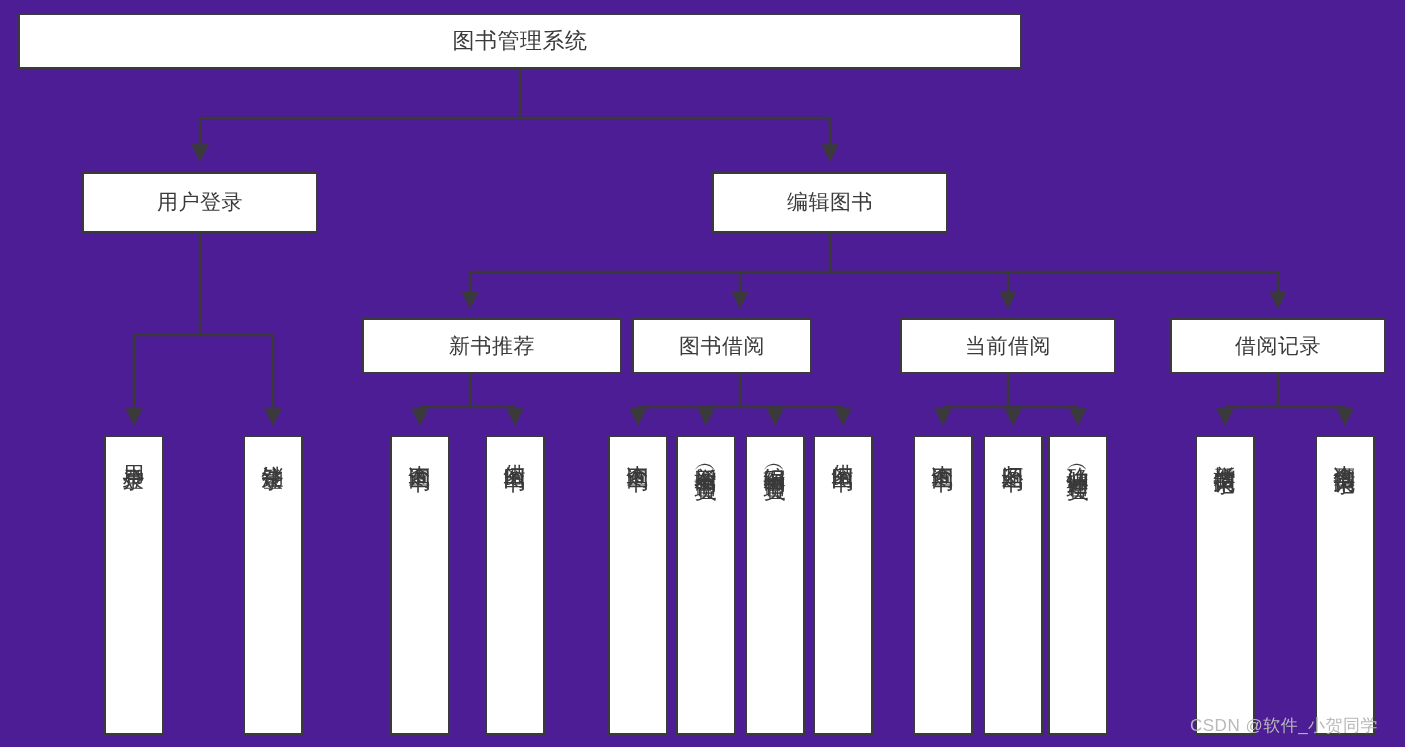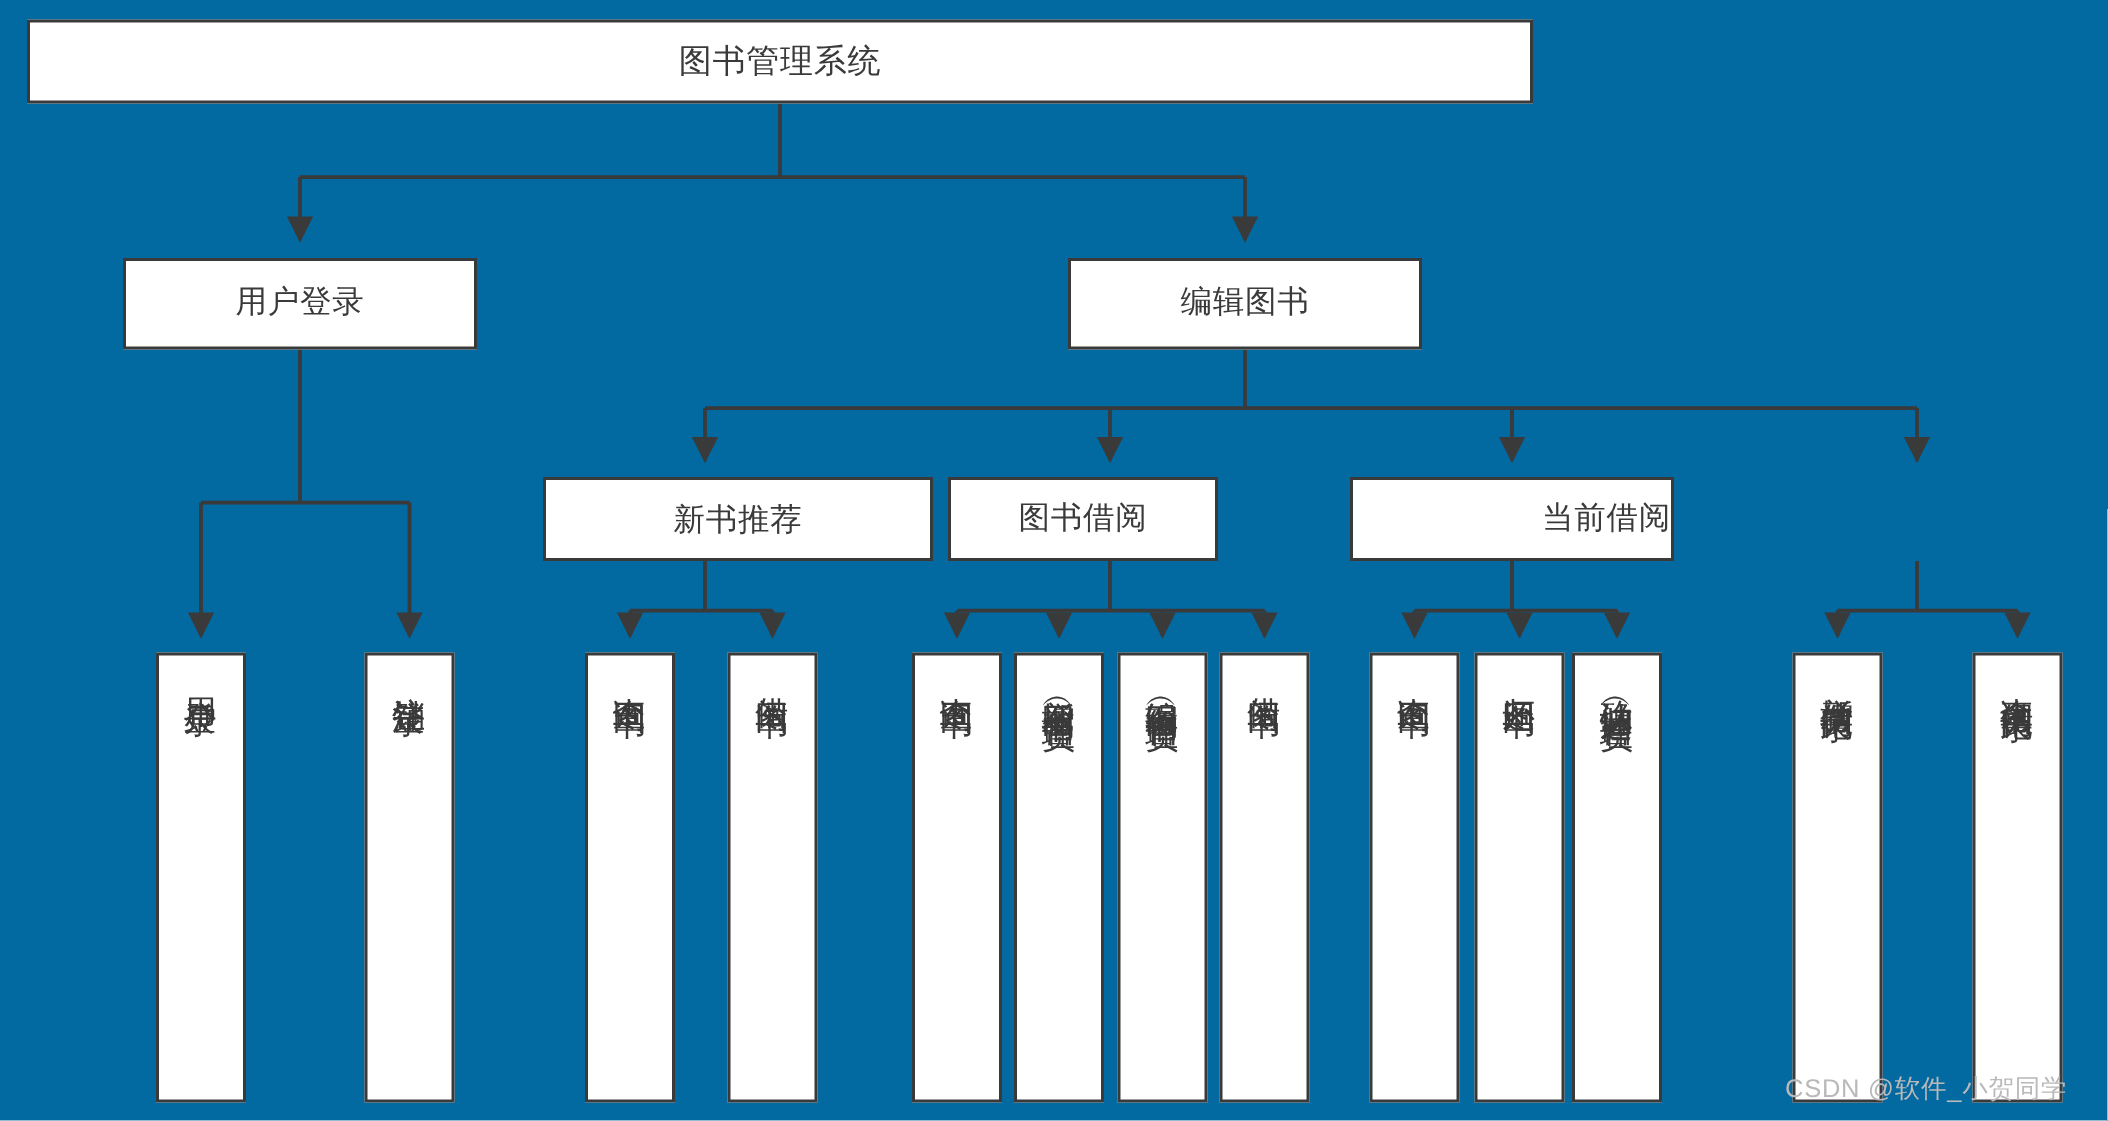--- a/index.html
+++ b/index.html
@@ -7,21 +7,21 @@
     padding: 0;
     background: #ffffff;
   }
   body {
     font-family: "Liberation Sans", "DejaVu Sans", sans-serif;
   }
   #canvas {
     position: relative;
     width: 1405px;
     height: 747px;
-    background: #0369a1;
+    background: #4c1d95;
     overflow: hidden;
   }
   #edges {
     position: absolute;
     left: 0;
     top: 0;
     width: 1405px;
     height: 747px;
     pointer-events: none;
   }
@@ -140,22 +140,25 @@
   <div class="node h" style="left:712px; top:172px; width:236px; height:61px;">
     <span class="label">编辑图书</span>
   </div>
 
   <div class="node h" style="left:362px; top:318px; width:260px; height:56px;font-family:Liberation Serif, serif;">
     <span class="label">新书推荐</span>
   </div>
   <div class="node h" style="left:632px; top:318px; width:180px; height:56px;">
     <span class="label">图书借阅</span>
   </div>
-  <div class="node h" style="left:900px; top:318px; width:216px; height:56px;justify-content:flex-end;">
+  <div class="node h" style="left:900px; top:318px; width:216px; height:56px;">
     <span class="label">当前借阅</span>
+  </div>
+  <div class="node h" style="left:1170px; top:318px; width:216px; height:56px;">
+    <span class="label">借阅记录</span>
   </div>
 
   <div class="node v" style="left:104px; top:435px; width:60px; height:300px;">
     <span class="label">用户登录</span>
   </div>
   <div class="node v" style="left:243px; top:435px; width:60px; height:300px;">
     <span class="label">注销登录</span>
   </div>
 
   <div class="node v" style="left:390px; top:435px; width:60px; height:300px;">

